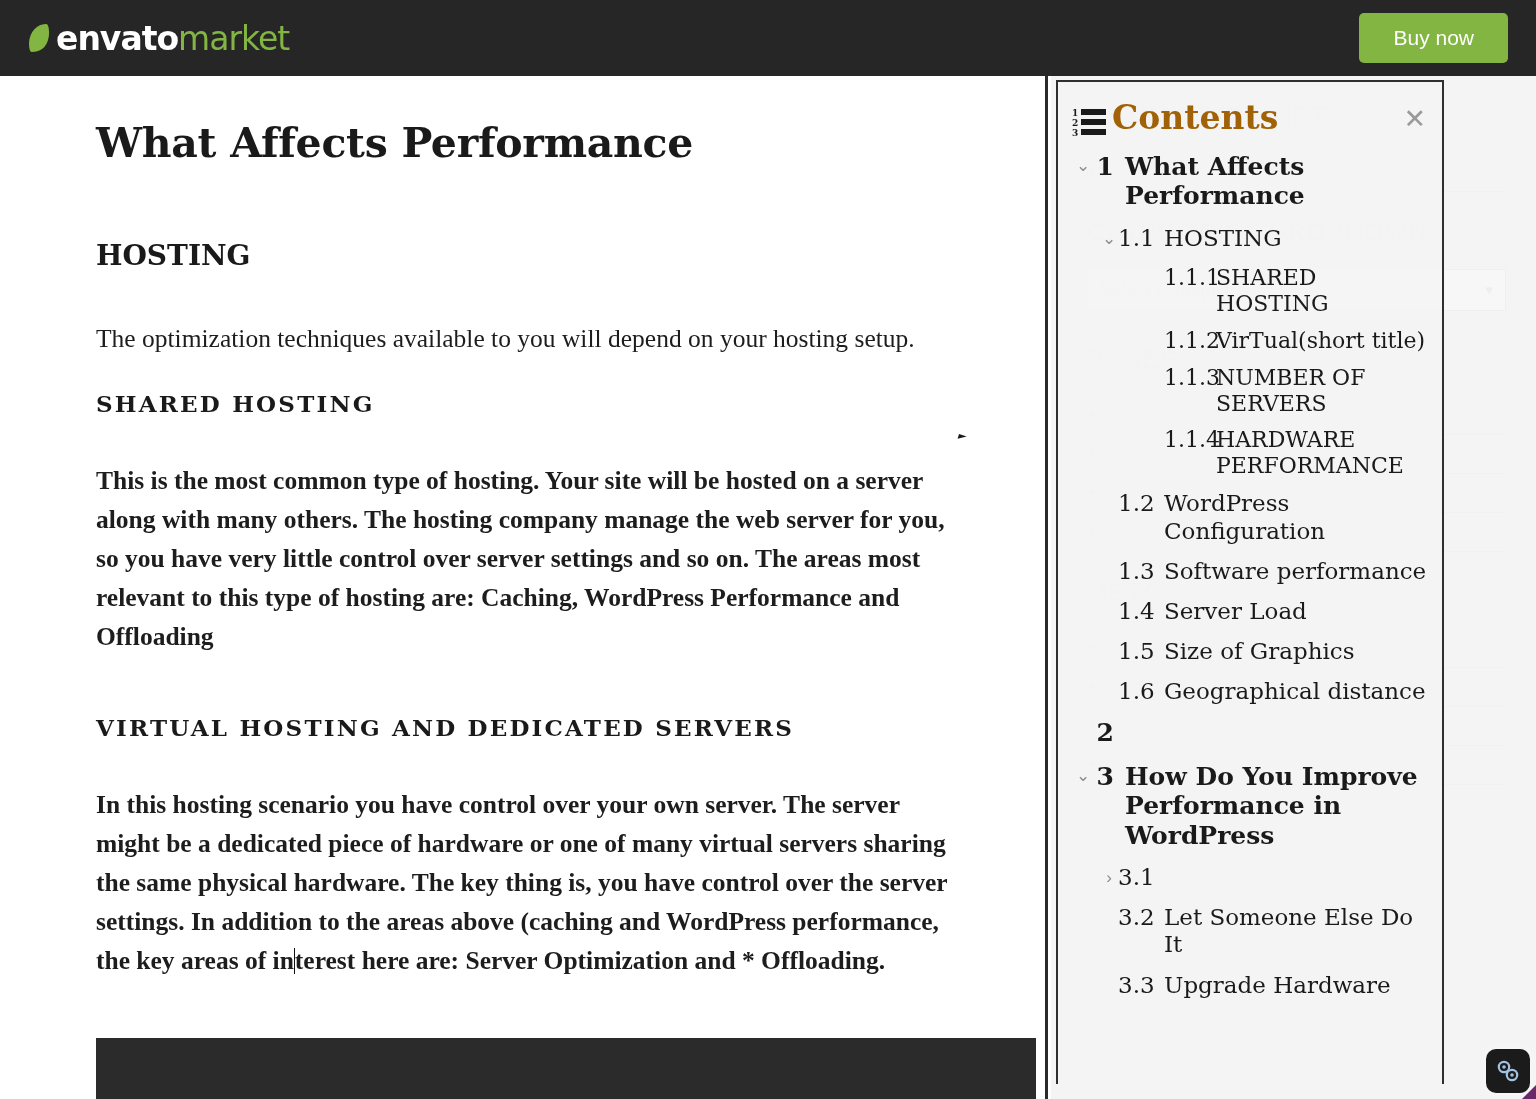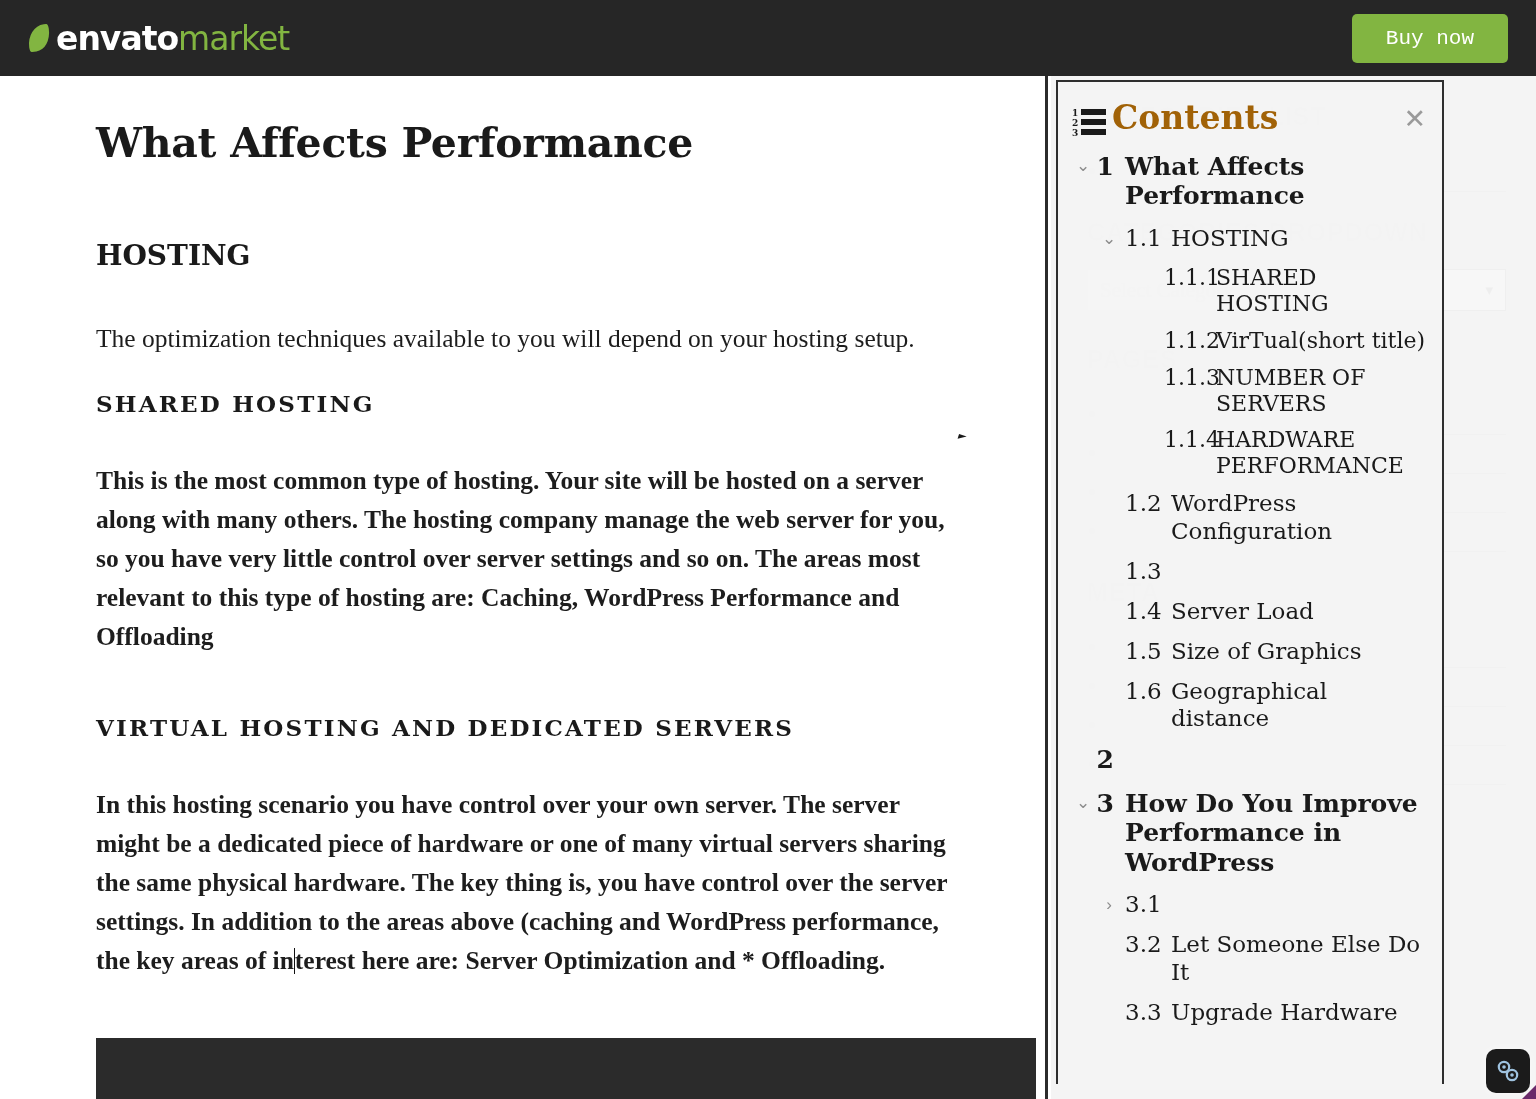--- a/index.html
+++ b/index.html
@@ -27,21 +27,21 @@
     display: inline-block;
   }
   .logo-text {
     font-family: "DejaVu Sans", sans-serif;
     font-size: 33px; font-weight: 700; letter-spacing: -1px;
   }
   .logo-envato { color: #ffffff; }
   .logo-market { color: #82b541; font-weight: 400; }
   .buy-now {
     background: #82b541; color: #ffffff;
-    font-family: Liberation Mono, monospace;
+    font-family: Liberation Sans, sans-serif;
     font-size: 21px;
     border: none; border-radius: 5px;
     padding: 13px 34px;
     cursor: pointer;
   }
 
   
   .content {
     position: absolute; left: 0; top: 76px;
     width: 1048px; height: 1023px;
@@ -192,21 +192,21 @@
   .toc-label {
     font-family: "DejaVu Serif", serif;
     color: #1a1a1a;
   }
 
   
   .lvl1 .toc-num { font-size: 25px; font-weight: 700; width: 22px; margin-right: 11px; }
   .lvl1 .toc-label { font-size: 25px; font-weight: 700; }
   .lvl1 { margin-bottom: 14px; }
 
-  .lvl2 .toc-num { font-size: 23px; font-weight: 400; width: 36px; margin-right: 10px; margin-left: 7px; }
+  .lvl2 .toc-num { font-size: 23px; font-weight: 400; width: 36px; margin-right: 10px; }
   .lvl2 .toc-label { font-size: 23px; font-weight: 400; }
   .lvl2 { margin-bottom: 13px; }
 
   .lvl3 .toc-num { font-size: 22px; font-weight: 400; width: 52px; }
   .lvl3 .toc-label { font-size: 22px; font-weight: 400; }
   .lvl3 { margin-bottom: 11px; }
 
   .ind1 { padding-left: 2px; }
   .ind2 { padding-left: 28px; }
   .ind3 { padding-left: 74px; }
@@ -336,20 +336,21 @@
         <span class="toc-label">HARDWARE PERFORMANCE</span>
       </div>
       <div class="toc-row lvl2 ind2">
         <span class="toc-chev blank"></span>
         <span class="toc-num">1.2</span>
         <span class="toc-label">WordPress Configuration</span>
       </div>
       <div class="toc-row lvl2 ind2">
         <span class="toc-chev blank"></span>
         <span class="toc-num">1.3</span>
+        <span class="toc-label">Software performance</span>
       </div>
       <div class="toc-row lvl2 ind2">
         <span class="toc-chev blank"></span>
         <span class="toc-num">1.4</span>
         <span class="toc-label">Server Load</span>
       </div>
       <div class="toc-row lvl2 ind2">
         <span class="toc-chev blank"></span>
         <span class="toc-num">1.5</span>
         <span class="toc-label">Size of Graphics</span>

